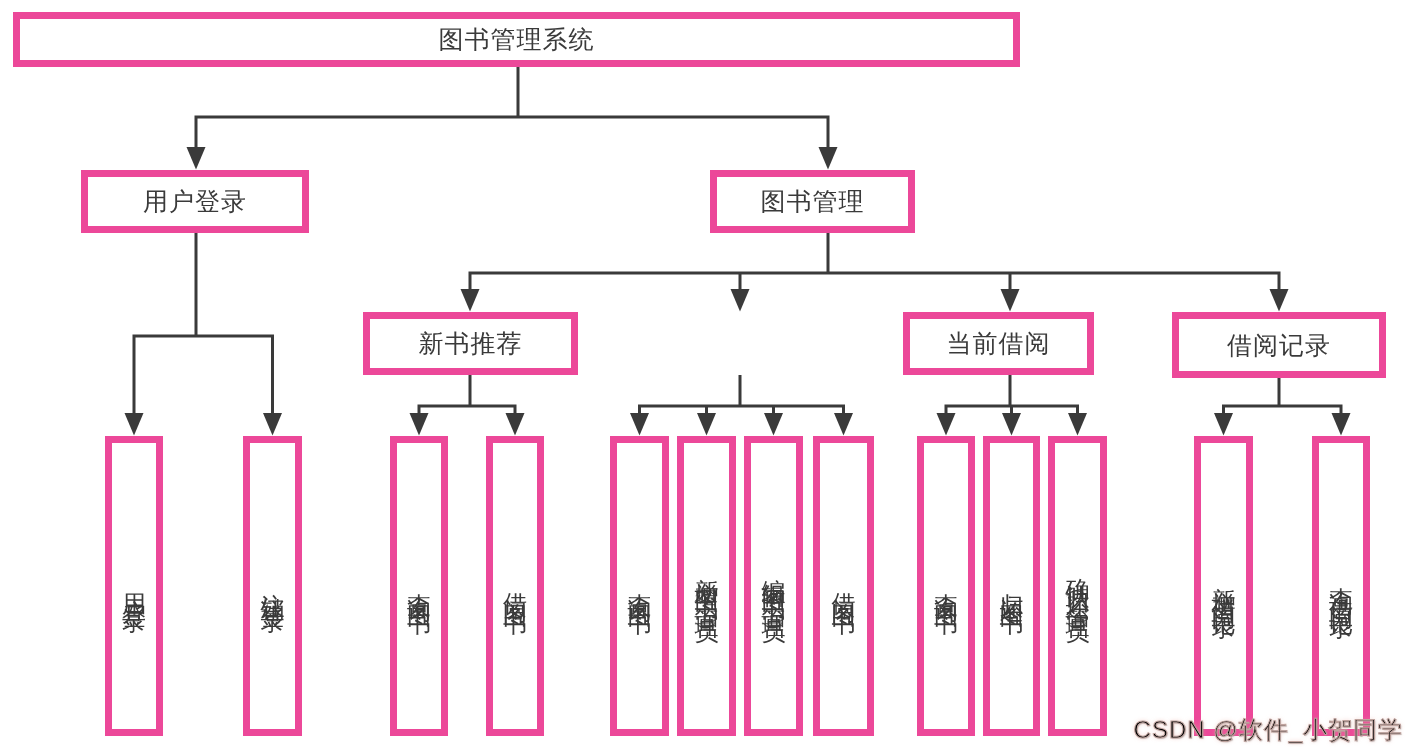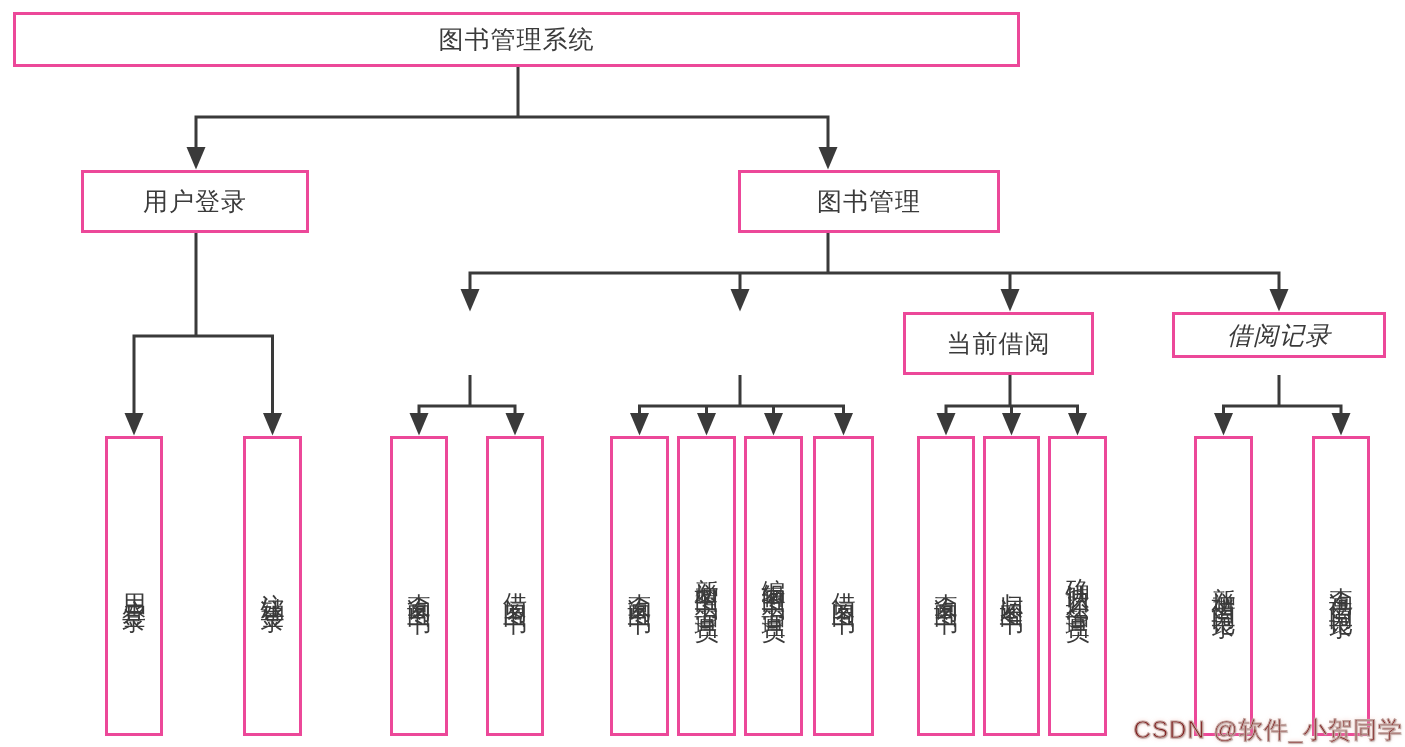--- a/index.html
+++ b/index.html
@@ -14,21 +14,21 @@
   svg.connectors {
     position: absolute;
     left: 0; top: 0;
     width: 1405px; height: 747px;
   }
   .ln { fill: none; stroke: #3a3a3a; stroke-width: 3; }
   .ar { fill: #3a3a3a; stroke: none; }
   .node {
     position: absolute;
     box-sizing: border-box;
-    border: 3px solid #ec4899;
+    border: 7px solid #ec4899;
     background: #ffffff;
     display: flex;
     align-items: center;
     justify-content: center;
     color: #3a3a3a;
   }
   .node.h span {
     font-size: 25px;
     letter-spacing: 1px;
     white-space: nowrap;
@@ -40,21 +40,21 @@
     letter-spacing: 6px;
     line-height: 1;
   }
   .watermark {
     position: absolute;
     right: 2px;
     bottom: 1px;
     z-index: 5;
     font-size: 24px;
     letter-spacing: 1px;
-    color: #7f1d1d;
+    color: #000000;
     -webkit-text-stroke: 1px #bfa39e;
     text-shadow: 0 0 4px rgba(235,166,155,0.65), 1px 1px 1px rgba(150,150,150,0.5);
     white-space: nowrap;
   }
 </style>
 </head>
 <body>
 
 <div class="stage">
 
@@ -94,28 +94,31 @@
     <polygon class="ar" points="1341,435.5 1331.5,413 1350.5,413"></polygon>
   </svg>
 
   <div class="node h" style="left:13px; top:12px; width:1007px; height:55px;">
     <span>图书管理系统</span>
   </div>
 
   <div class="node h" style="left:81px; top:170px; width:228px; height:63px;">
     <span>用户登录</span>
   </div>
-  <div class="node h" style="left:738px; top:170px; width:262px; height:63px;">
+  <div class="node h" style="left:710px; top:170px; width:205px; height:63px;">
     <span>图书管理</span>
   </div>
 
+  <div class="node h" style="left:363px; top:312px; width:215px; height:63px;">
+    <span>新书推荐</span>
+  </div>
   <div class="node h" style="left:903px; top:312px; width:191px; height:63px;">
     <span>当前借阅</span>
   </div>
-  <div class="node h" style="left:1172px; top:312px; width:214px; height:46px;font-style:italic;">
+  <div class="node h" style="left:1172px; top:312px; width:214px; height:66px;">
     <span>借阅记录</span>
   </div>
 
   <div class="node leaf" style="left:105px; top:436px; width:58px; height:300px;">
     <span>用户登录</span>
   </div>
   <div class="node leaf" style="left:243px; top:436px; width:59px; height:300px;">
     <span>注销登录</span>
   </div>
 

